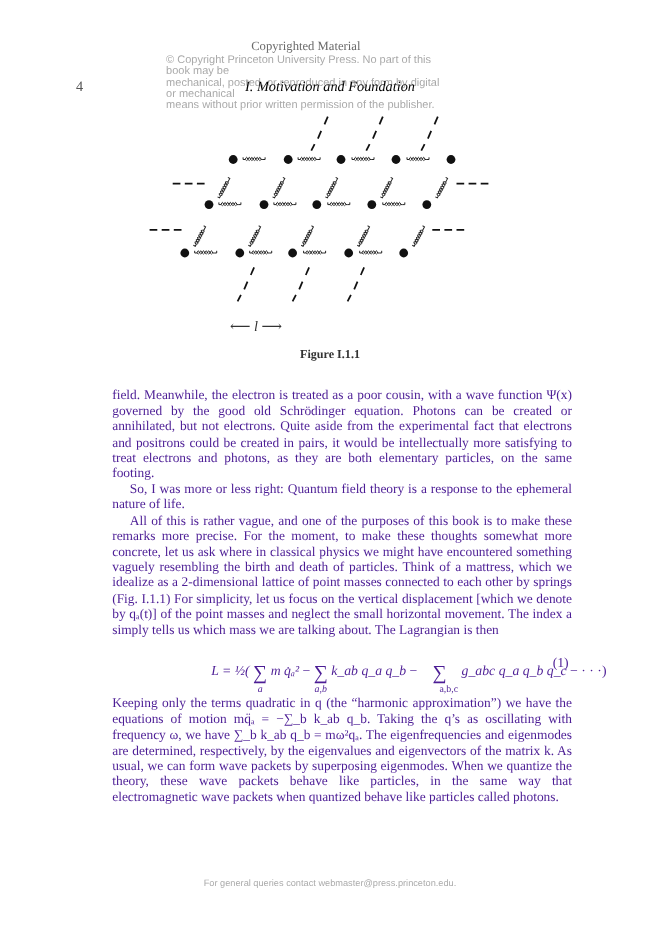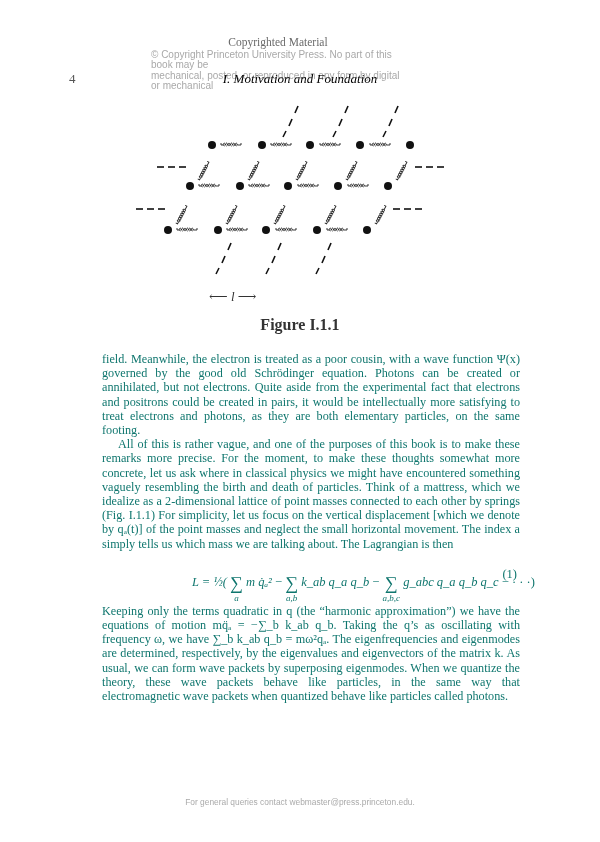--- a/index.html
+++ b/index.html
@@ -6,41 +6,42 @@
   body { width:600px; height:842px; position:relative; overflow:hidden;
          font-family:"Liberation Serif", "DejaVu Serif", serif; color:#3a3a3a; }
   .watermark { position:absolute; left:0; top:6px; width:556px; text-align:center;margin-top:30px; }
   .wm-title { font-size:11.5px; color:#6a6a6a; line-height:13px; }
   .wm-notice { font-family:"Liberation Sans", "DejaVu Sans", sans-serif; font-size:10px; color:#a9a9a9;
                line-height:10.3px; width:260px; margin:1px auto 0; text-align:left; padding-left:6px; }
   .running-head { position:absolute; top:71px; left:0; width:600px; height:16px; }
   .page-num { position:absolute; left:69px; top:0; font-size:13px; color:#555; }
   .chapter-title { position:absolute; left:0; width:600px; text-align:center; font-style:italic; font-size:13px; color:#000000; }
   .figure { position:absolute; left:0; top:95px; width:600px; height:220px; }
-  .fig-caption { position:absolute; top:316px; left:0; width:600px; text-align:center; font-weight:bold; font-size:16px; color:#333; }
+  .fig-caption { position:absolute; top:316px; left:0; width:600px; text-align:center; font-weight:bold; font-size:11px; color:#333; }
   .scale-label { position:absolute; top:289px; left:209px; font-size:13px; color:#333; }
   .scale-label i { font-style:italic; }
   .body-text { position:absolute; left:102px; width:418px; top:352px; font-size:12.2px; line-height:14.2px;
-               text-align:justify; color:#0f766e; }
+               text-align:justify; color:#4c1d95; }
   .body-text p { margin:0; }
   .body-text p.indent { text-indent:16px; }
   .equation { position:relative; height:46px; margin:4px 0 3px; }
   .eq-body { position:absolute; left:90px; top:20px; font-size:12.5px; white-space:nowrap; font-style:italic; }
   .eq-num { position:absolute; right:3px; top:12px; font-size:12.5px; }
   .footer { position:absolute; top:797px; left:0; width:600px; text-align:center;
             font-family:"Liberation Sans", "DejaVu Sans", sans-serif; font-size:8.4px; color:#aaaaaa; }
 </style>
 </head>
 <body>
 
 <div class="watermark">
   <div class="wm-title">Copyrighted Material</div>
   <div class="wm-notice">
     <div>© Copyright Princeton University Press. No part of this book may be</div>
     <div>mechanical, posted, or reproduced in any form by digital or mechanical</div>
+    <div>means without prior written permission of the publisher.</div>
   </div>
 </div>
 
 <div class="running-head">
   <span class="page-num">4</span>
   <div class="chapter-title">I. Motivation and Foundation</div>
 </div>
 
 <div class="figure">
   <svg width="600" height="220" viewBox="0 95 600 220" xmlns="http://www.w3.org/2000/svg">
@@ -157,40 +158,41 @@
 <div class="scale-label">
   <span>⟵</span>
   <i>l</i>
   <span>⟶</span>
 </div>
 
 <div class="fig-caption">Figure I.1.1</div>
 
 <div class="body-text">
   <p>field. Meanwhile, the electron is treated as a poor cousin, with a wave function Ψ(x) governed by the good old Schrödinger equation. Photons can be created or annihilated, but not electrons. Quite aside from the experimental fact that electrons and positrons could be created in pairs, it would be intellectually more satisfying to treat electrons and photons, as they are both elementary particles, on the same footing.</p>
+  <p class="indent">So, I was more or less right: Quantum field theory is a response to the ephemeral nature of life.</p>
   <p class="indent">All of this is rather vague, and one of the purposes of this book is to make these remarks more precise. For the moment, to make these thoughts somewhat more concrete, let us ask where in classical physics we might have encountered something vaguely resembling the birth and death of particles. Think of a mattress, which we idealize as a 2-dimensional lattice of point masses connected to each other by springs (Fig. I.1.1) For simplicity, let us focus on the vertical displacement [which we denote by qₐ(t)] of the point masses and neglect the small horizontal movement. The index a simply tells us which mass we are talking about. The Lagrangian is then</p>
 
   <div class="equation">
     <div class="eq-body">
       <span>L = ½(</span>
       <span style="display:inline-block; text-align:center; vertical-align:top; font-style:normal;">
         <span style="font-size:18px; line-height:16px; display:block;">∑</span>
         <span style="font-size:9px; font-style:italic; display:block;">a</span>
       </span>
       <span>m q̇ₐ²</span>
       <span style="font-style:normal;"> − </span>
       <span style="display:inline-block; text-align:center; vertical-align:top; font-style:normal;">
         <span style="font-size:18px; line-height:16px; display:block;">∑</span>
         <span style="font-size:9px; font-style:italic; display:block;font-family:Liberation Serif, serif;">a,b</span>
       </span>
       <span>k_ab q_a q_b</span>
       <span style="font-style:normal;"> − </span>
       <span style="display:inline-block; text-align:center; vertical-align:top; font-style:normal;">
         <span style="font-size:18px; line-height:16px; display:block;">∑</span>
-        <span style="font-size:9px; font-style:italic; display:block;">a,b,c</span>
+        <span style="font-size:9px; display:block;margin-left:17px;">a,b,c</span>
       </span>
       <span>g_abc q_a q_b q_c</span>
       <span style="font-style:normal;">− · · ·)</span>
     </div>
     <span class="eq-num">(1)</span>
   </div>
 
   <p>Keeping only the terms quadratic in q (the “harmonic approximation”) we have the equations of motion mq̈ₐ = −∑_b k_ab q_b. Taking the q’s as oscillating with frequency ω, we have ∑_b k_ab q_b = mω²qₐ. The eigenfrequencies and eigenmodes are determined, respectively, by the eigenvalues and eigenvectors of the matrix k. As usual, we can form wave packets by superposing eigenmodes. When we quantize the theory, these wave packets behave like particles, in the same way that electromagnetic wave packets when quantized behave like particles called photons.</p>
 </div>
 

